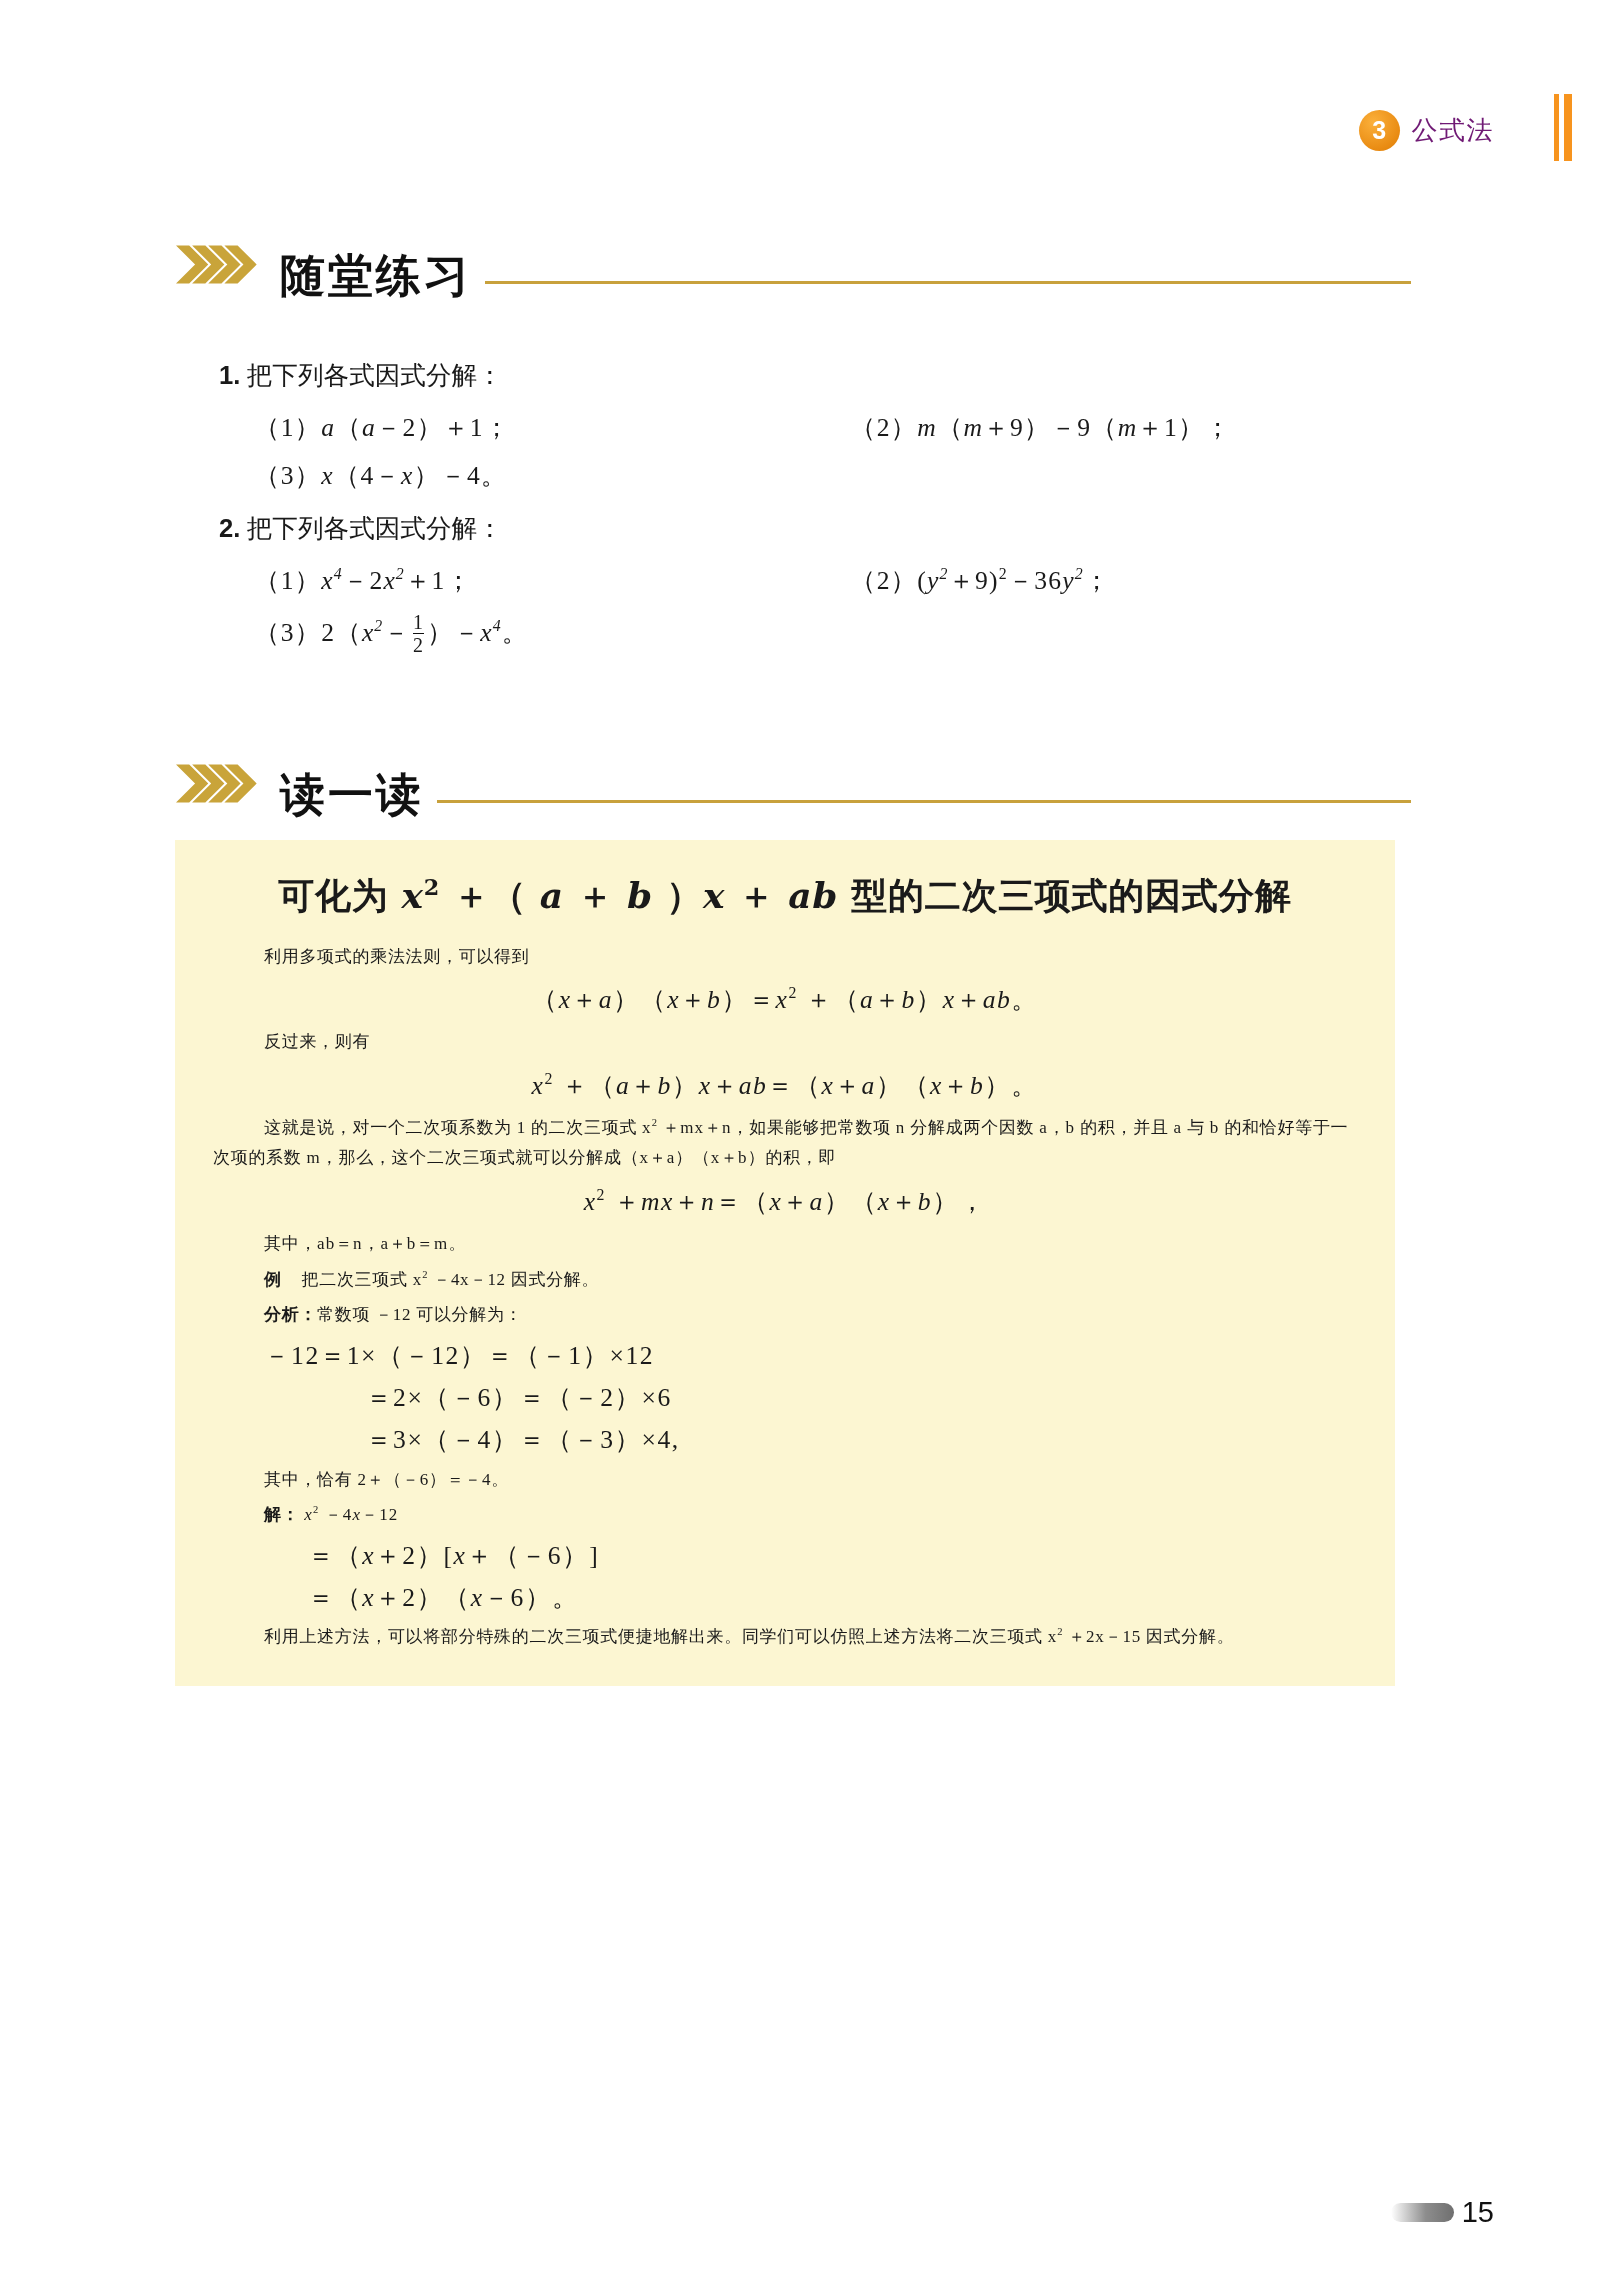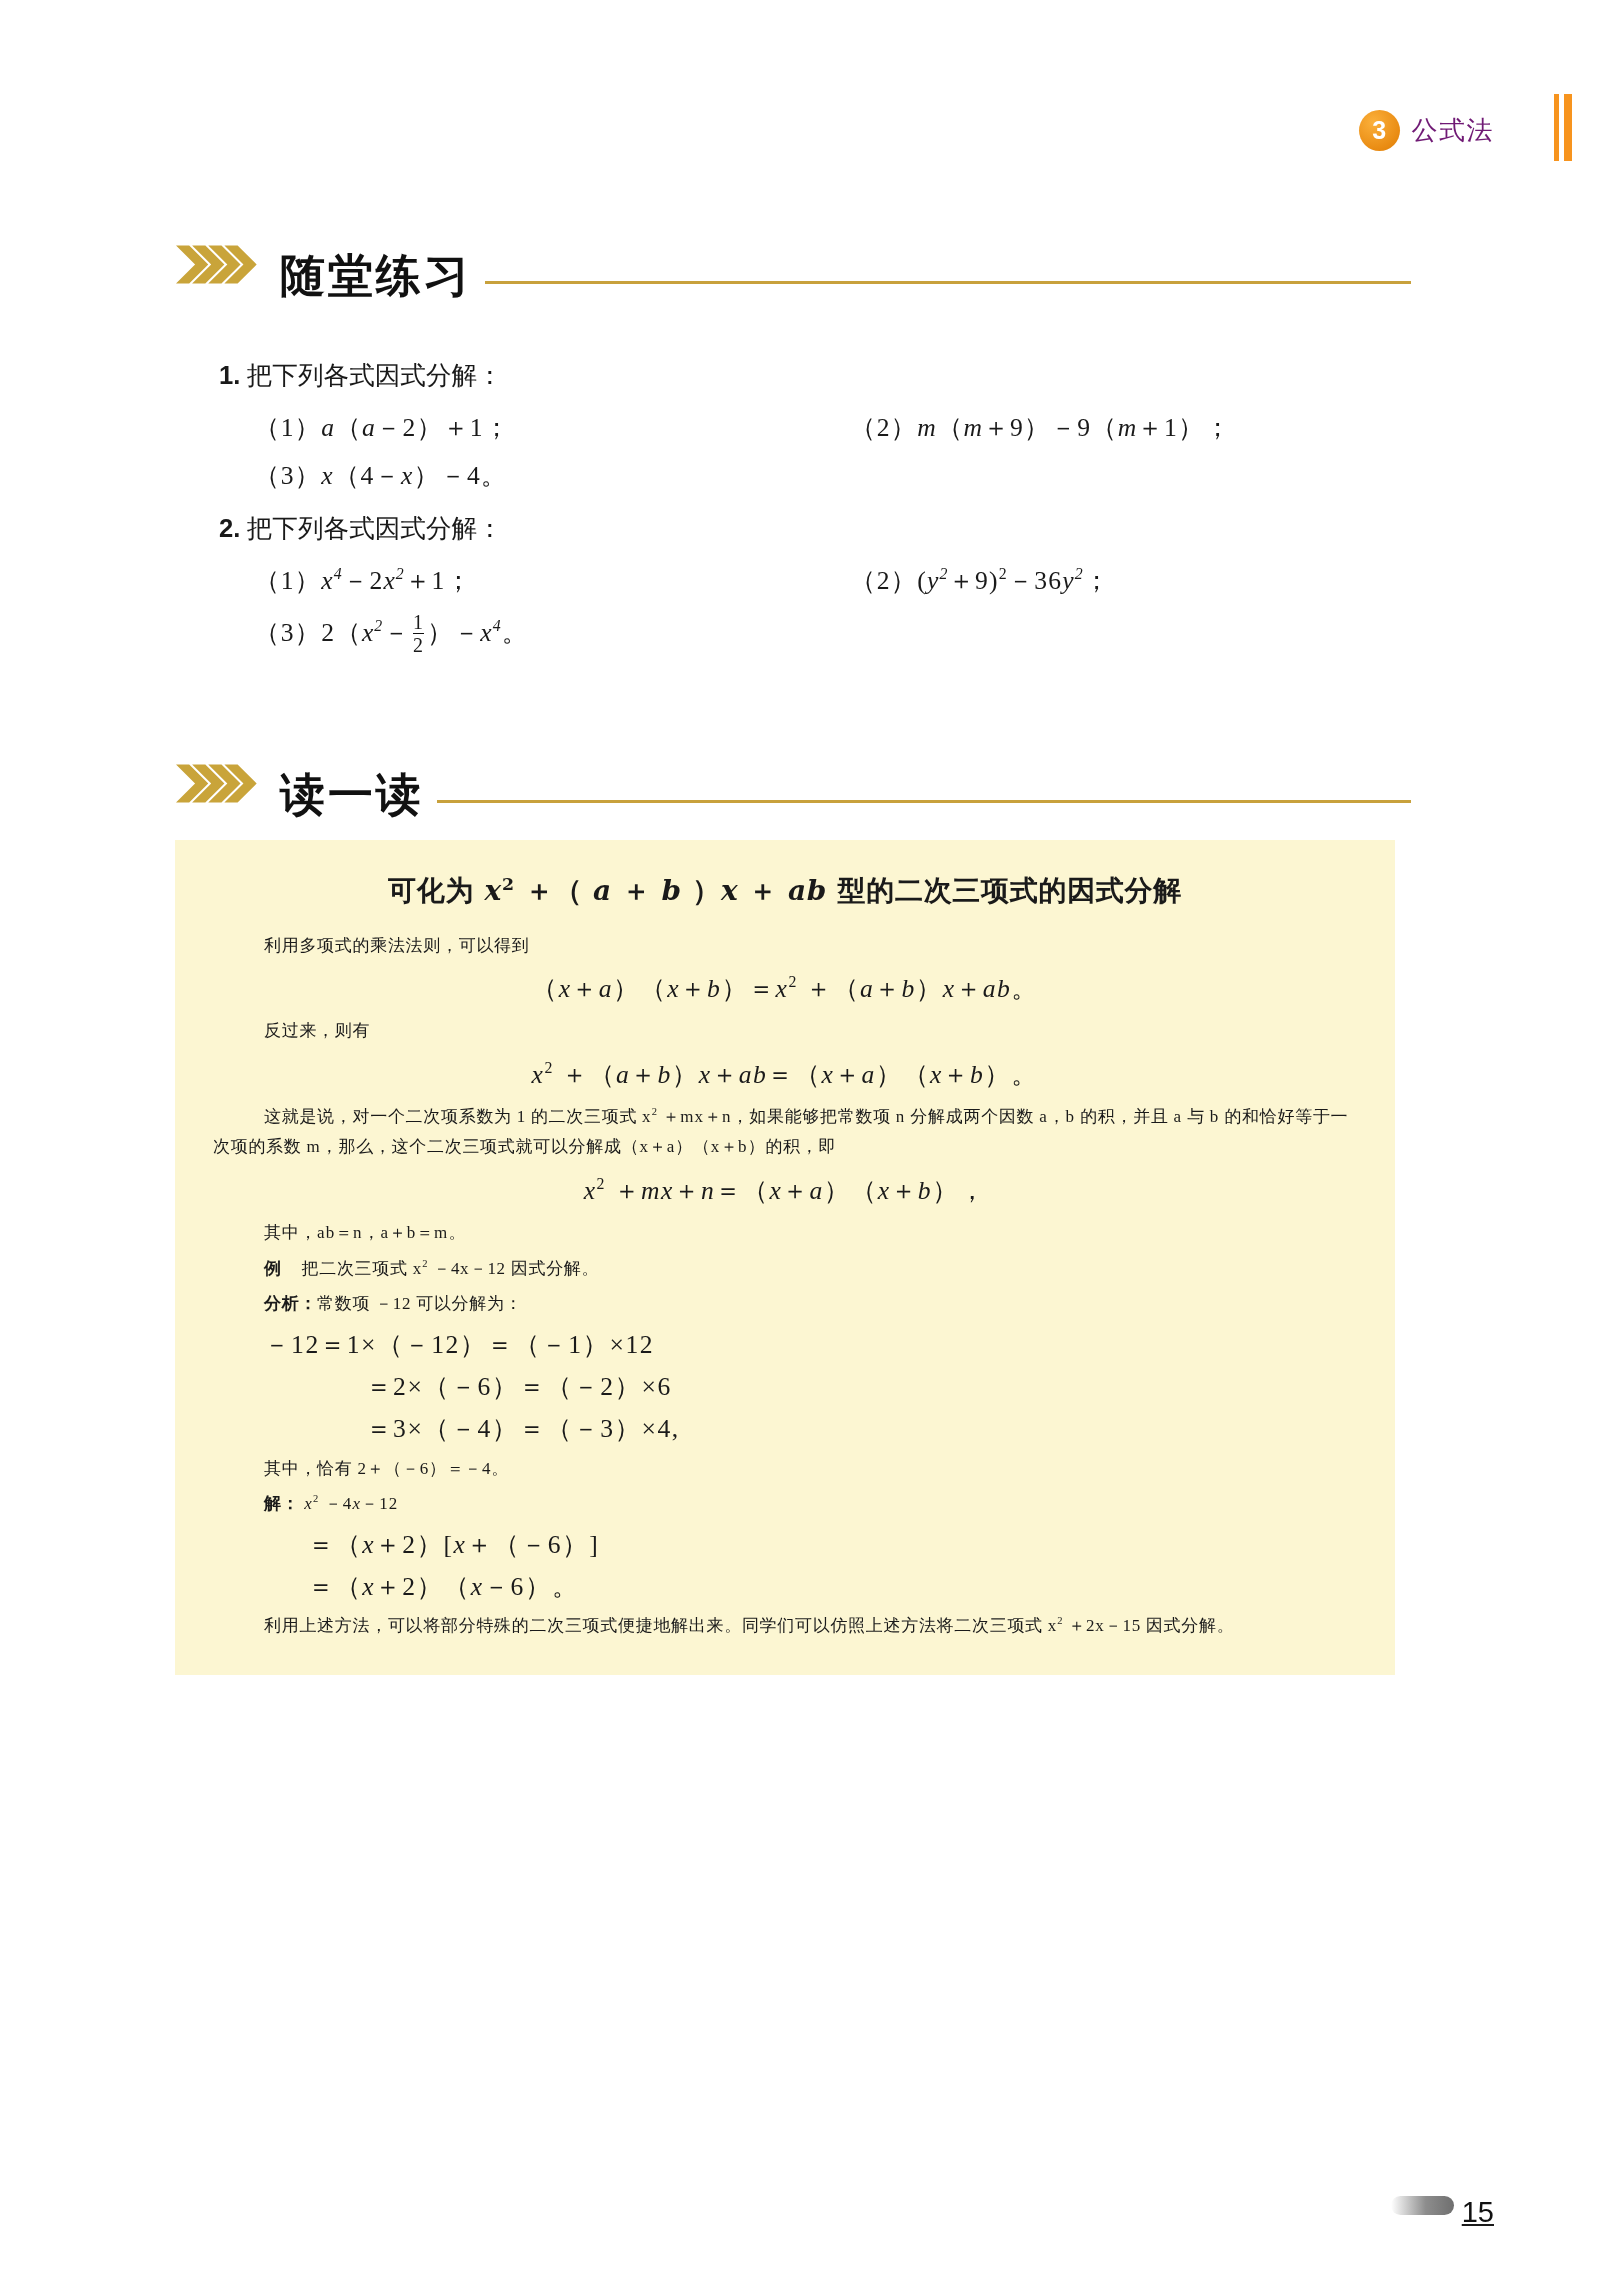--- a/index.html
+++ b/index.html
@@ -150,21 +150,21 @@
     left: 175px;
     width: 1220px;
     background: #fcf6d2;
     padding: 25px 38px 29px 38px;
     box-sizing: border-box;
   }
   .read-title {
     text-align: center;
     font-family: "DejaVu Serif", serif;
     font-weight: bold;
-    font-size: 28px;
+    font-size: 36px;
     letter-spacing: 0.7px;
     margin: 7.3px 0 20.5px 0;
   }
   .para {
     font-size: 17px;
     line-height: 1.78;
     text-indent: 51px;
     margin: 4.4px 0;
     letter-spacing: 0.7px;
   }
@@ -183,22 +183,22 @@
     font-family: "DejaVu Serif", serif;
     font-weight: bold;
   }
 
   
   .footer {
     position: absolute;
     right: 128px;
     bottom: 66px;
     display: flex;
+    align-items: center;
     gap: 8px;
-    text-decoration: underline;
   }
   .footer-dot {
     width: 63px;
     height: 19px;
     border-radius: 9.5px;
     background: linear-gradient(to right, #ffffff 0%, #8d8d8d 55%, #6f6f6f 100%);
   }
   .page-num {
     font-family: "Liberation Sans", sans-serif;
     font-size: 29px;

